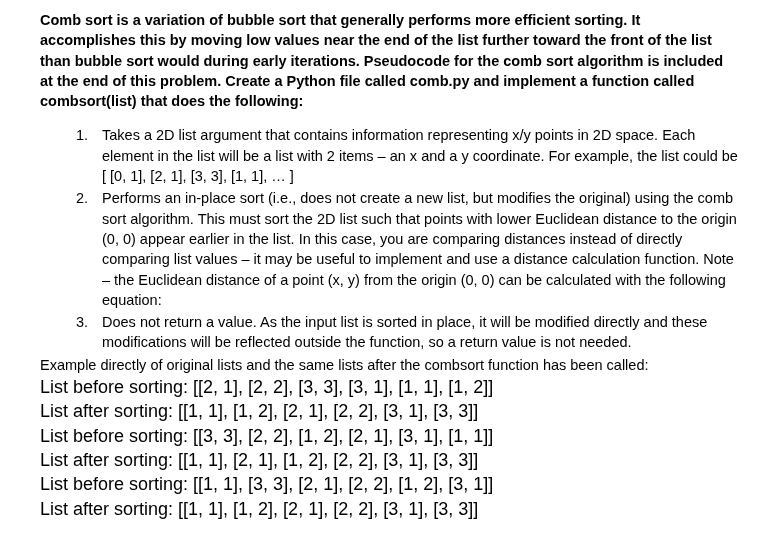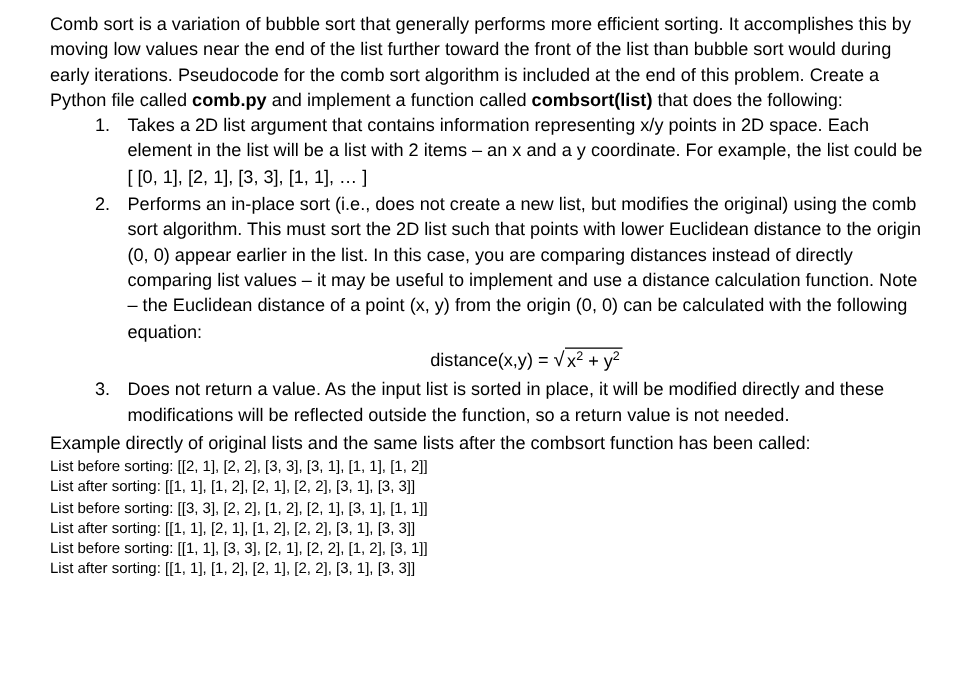--- a/index.html
+++ b/index.html
@@ -11,21 +11,22 @@
       width: 780px;
       height: 558px;
       background: #ffffff;
       font-family: Arial, Helvetica, sans-serif;
       font-size: 14.5px;
       line-height: 1.4;
       color: #000000;
       padding: 10px 40px 10px 40px;
     }
     .intro {
-      margin-bottom: 0;
+      margin-bottom: 14px;
+      font-weight: bold;
     }
     .numbered-list {
       list-style: none;
       padding-left: 62px;
     }
     .numbered-list li {
       position: relative;
       margin-bottom: 2px;
     }
     .numbered-list li .num {
@@ -45,21 +46,21 @@
       font-size: 16px;
     }
     .sqrt-body {
       border-top: 1px solid #000;
       padding: 0 2px;
     }
     .examples-heading {
       margin-top: 2px;
     }
     .example-line {
-      font-size: 12px;
+      font-size: 18px;
       line-height: 1.35;
     }
     .sup {
       font-size: 10px;
       vertical-align: super;
     }
   </style>
 </head>
 <body>
 
@@ -68,26 +69,20 @@
 </div>
 
 <ol class="numbered-list">
   <li>
     <span class="num">1.</span>
     <span>Takes a 2D list argument that contains information representing x/y points in 2D space. Each element in the list will be a list with 2 items – an x and a y coordinate. For example, the list could be [ [0, 1], [2, 1], [3, 3], [1, 1], … ]</span>
   </li>
   <li>
     <span class="num">2.</span>
     <span>Performs an in-place sort (i.e., does not create a new list, but modifies the original) using the comb sort algorithm. This must sort the 2D list such that points with lower Euclidean distance to the origin (0, 0) appear earlier in the list. In this case, you are comparing distances instead of directly comparing list values – it may be useful to implement and use a distance calculation function. Note – the Euclidean distance of a point (x, y) from the origin (0, 0) can be calculated with the following equation:</span>
-    <div class="formula">
-      <span>distance(x,y) = </span><span class="sqrt-expr">
-          <span class="sqrt-sign">√</span>
-          <span class="sqrt-body"><span>x</span><span class="sup">2</span><span> + y</span><span class="sup">2</span></span>
-        </span>
-    </div>
   </li>
   <li>
     <span class="num">3.</span>
     <span>Does not return a value. As the input list is sorted in place, it will be modified directly and these modifications will be reflected outside the function, so a return value is not needed.</span>
   </li>
 </ol>
 
 <div class="examples-heading">Example directly of original lists and the same lists after the combsort function has been called:</div>
 <div class="example-line">List before sorting: [[2, 1], [2, 2], [3, 3], [3, 1], [1, 1], [1, 2]]</div>
 <div class="example-line">List after sorting: [[1, 1], [1, 2], [2, 1], [2, 2], [3, 1], [3, 3]]</div>

